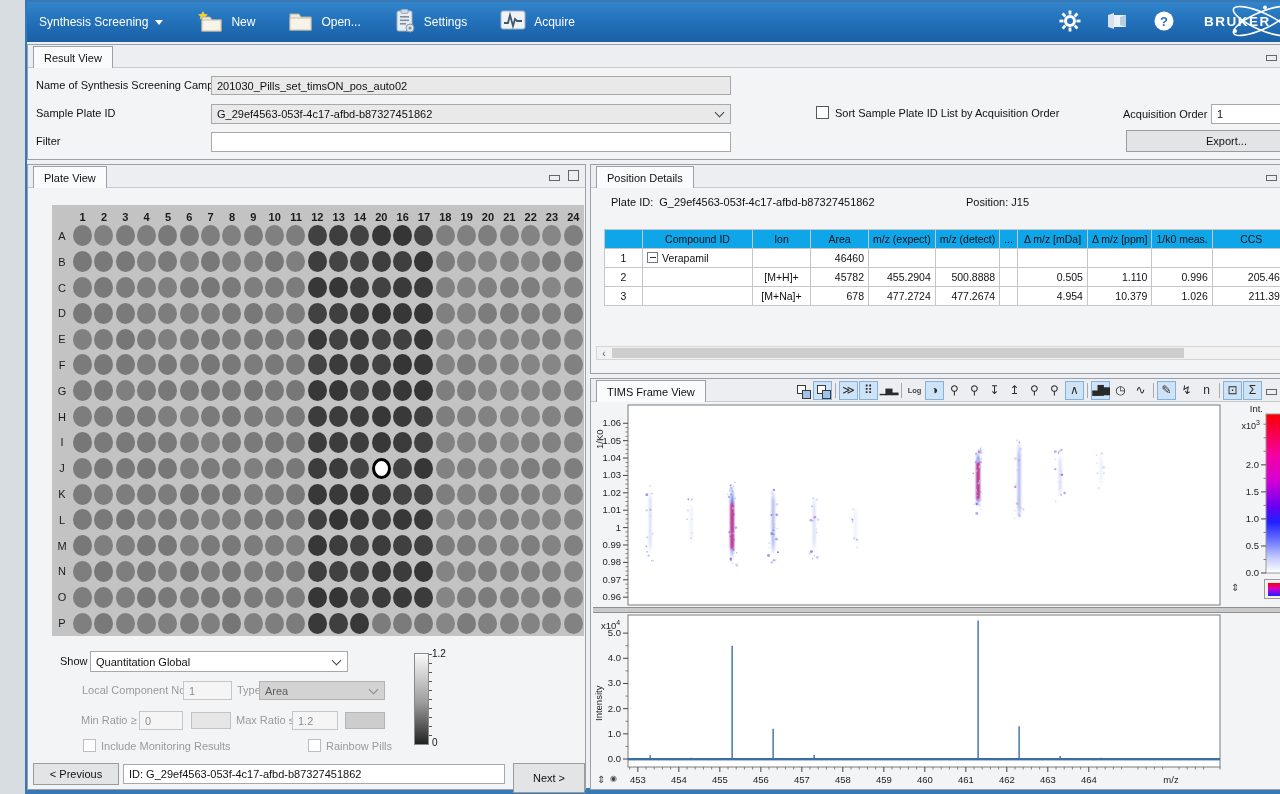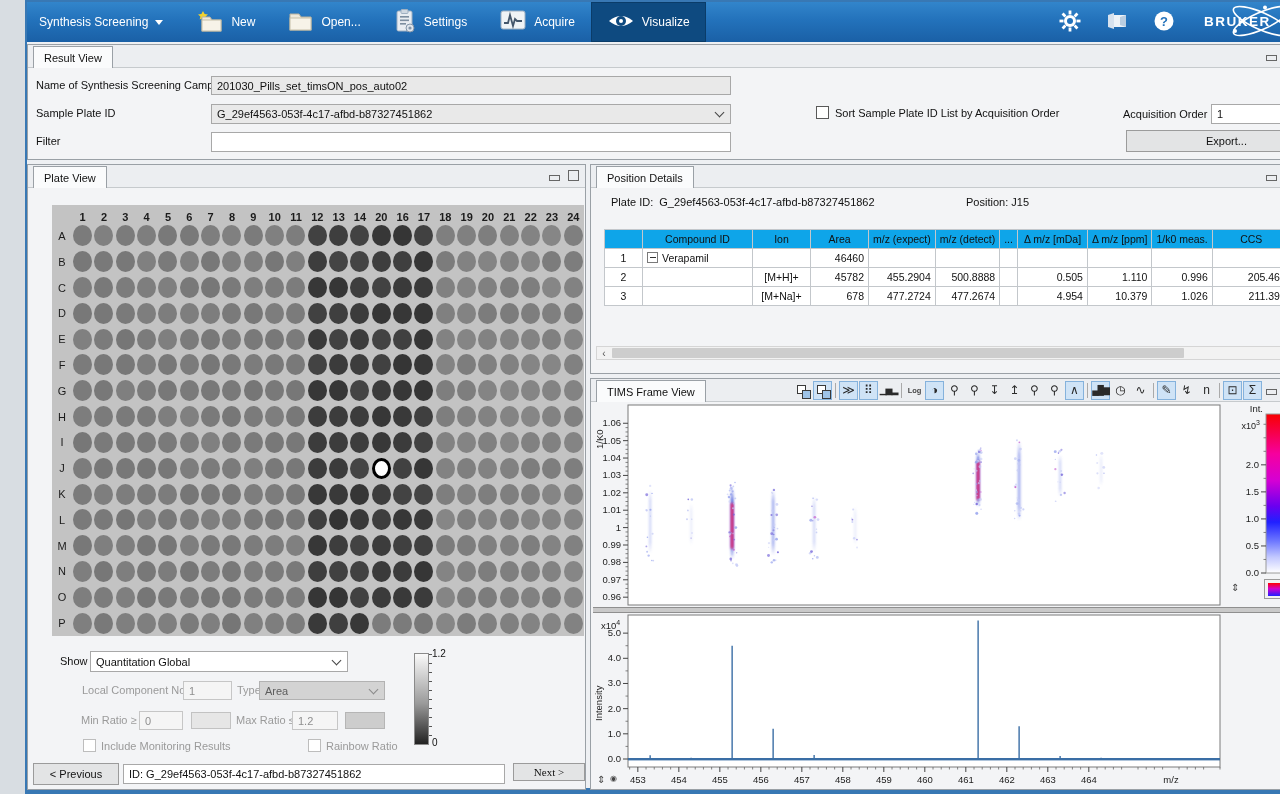--- a/index.html
+++ b/index.html
@@ -124,30 +124,20 @@
     </div>
     <div class="tbtn">
       <span>
         <svg width="28" height="24">
             <rect x="2" y="2" width="24" height="18" rx="2" fill="#f0f3f6" stroke="#9fb0c2"></rect>
         <polyline points="5,14 9,14 11,6 14,17 16,10 18,12 23,12" fill="none" stroke="#44566b" stroke-width="1.8"></polyline>
           </svg>
       </span>
       <span>Acquire</span>
     </div>
-    <div class="tbtn active">
-      <span>
-        <svg width="28" height="22">
-            <path d="M2 11 Q14 1 26 11 Q14 21 2 11 Z" fill="#ffffff"></path>
-            <circle cx="14" cy="11" r="5" fill="#0e4a80"></circle>
-            <circle cx="14" cy="11" r="2" fill="#ffffff"></circle>
-          </svg>
-      </span>
-      <span>Visualize</span>
-    </div>
     <div id="topbar-right">
       <span>
         <svg width="22" height="22" viewBox="0 0 22 22">
           <g fill="#fff">
               <circle cx="11" cy="11" r="6"></circle>
           <g>
                 <rect x="9.6" y="0.5" width="2.8" height="4"></rect>
                 <rect x="9.6" y="17.5" width="2.8" height="4"></rect>
                 <rect x="0.5" y="9.6" width="4" height="2.8"></rect>
                 <rect x="17.5" y="9.6" width="4" height="2.8"></rect>
@@ -1436,29 +1426,29 @@
     <div class="lbl dis" style="left:53px;top:549px;">Min Ratio ≥</div>
     <div class="fld dis" style="left:111px;top:546px;width:44px;height:19px;">0</div>
     <div class="btn" style="left:163px;top:547px;width:40px;height:17px;background:#e6e6e6;border-color:#c2c2c2;"></div>
     <div class="lbl dis" style="left:208px;top:549px;">Max Ratio ≤</div>
     <div class="fld dis" style="left:264px;top:546px;width:46px;height:19px;">1.2</div>
     <div class="btn" style="left:317px;top:547px;width:40px;height:17px;background:#cdcdcd;border-color:#b5b5b5;"></div>
 
     <div class="cb dis" style="left:55px;top:574px;"></div>
     <div class="lbl dis" style="left:73px;top:575px;">Include Monitoring Results</div>
     <div class="cb dis" style="left:280px;top:574px;"></div>
-    <div class="lbl dis" style="left:298px;top:575px;">Rainbow Ratio</div>
+    <div class="lbl dis" style="left:298px;top:575px;">Rainbow Pills</div>
 
     <div id="grayscale"></div>
     <div class="lbl" style="left:404px;top:483px;font-size:10px;">1.2</div>
     <div class="lbl" style="left:404px;top:572px;font-size:10px;">0</div>
 
     <div class="btn" style="left:5px;top:598px;width:86px;height:22px;">&lt; Previous</div>
     <div class="fld white" style="left:95px;top:599px;width:382px;height:20px;">ID: G_29ef4563-053f-4c17-afbd-b87327451862</div>
-    <div class="btn" style="left:485px;top:598px;width:72px;height:18px;font-family:Liberation Serif, serif;">Next &gt;</div>
+    <div class="btn" style="left:485px;top:598px;width:72px;height:30px;">Next &gt;</div>
   </div>
 
   <div class="panel" style="left:565px;top:164px;width:713px;height:210px;">
     <div class="phead">
       <div class="ptab">
           <span>Position Details</span>
         </div>
       <div class="winbtns">
           <div class="wmin"></div>
           <div class="wmax"></div>

